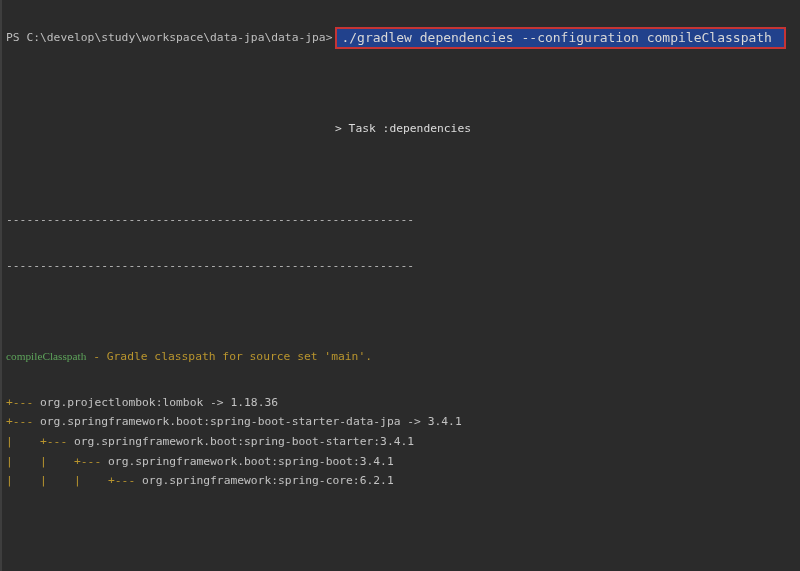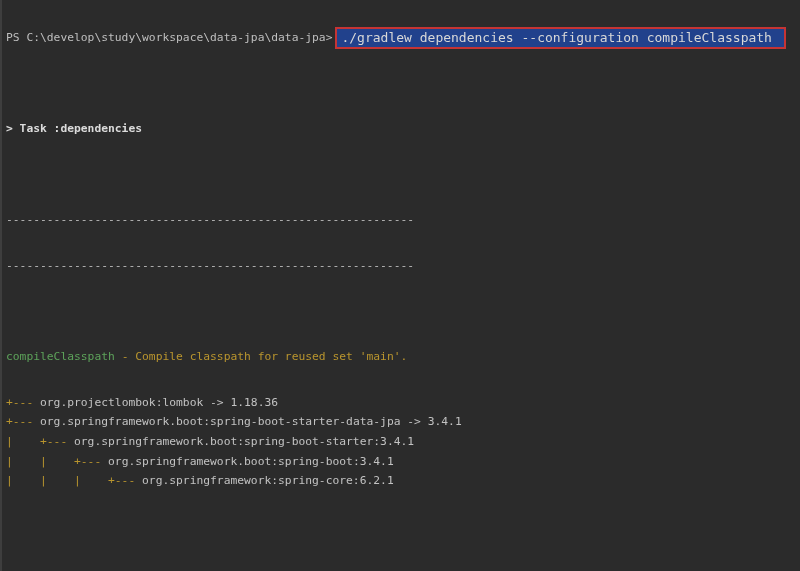--- a/index.html
+++ b/index.html
@@ -21,23 +21,23 @@
     font-size: 11.3px;
     color: #bfbfbf;
     white-space: pre;
   }
   .line {
     height: 19.6px;
     line-height: 19.6px;
     white-space: pre;
     overflow: visible;
   }
-  .bold { font-weight: bold; color: #dcdcdc; }
+  .bold { font-weight: normal; color: #dcdcdc; text-align: center; }
   .yellow { color: #b9952e; }
-  .green  { color: #5da25a; }
+  .green  { color: #5da25a; font-family: Liberation Serif, serif; }
   .dep    { color: #c2c2c2; }
   .command-box {
     display: inline-block;
     font-size: 13px;
     height: 17px;
     line-height: 17px;
     vertical-align: top;
     margin-top: -1px;
     margin-left: 3px;
     padding: 0 12px 1px 4px;
@@ -50,15 +50,15 @@
 <body>
 
 <div class="terminal">
   <div class="line"><span>PS C:\develop\study\workspace\data-jpa\data-jpa&gt;</span><span class="command-box">./gradlew dependencies --configuration compileClasspath</span></div>
   <div class="line"></div>
   <div class="line bold">&gt; Task :dependencies</div>
   <div class="line"></div>
   <div class="line">------------------------------------------------------------</div>
   <div class="line">------------------------------------------------------------</div>
   <div class="line"></div>
-  <div class="line"><span class="green">compileClasspath</span><span class="yellow"> - Compile classpath for reused set 'main'.</span></div>
+  <div class="line"><span class="green">compileClasspath</span><span class="yellow"> - Gradle classpath for source set 'main'.</span></div>
   <div id="dep-tree"><div class="line"><span class="yellow">+--- </span><span class="dep">org.projectlombok:lombok -&gt; 1.18.36</span></div><div class="line"><span class="yellow">+--- </span><span class="dep">org.springframework.boot:spring-boot-starter-data-jpa -&gt; 3.4.1</span></div><div class="line"><span class="yellow">|    +--- </span><span class="dep">org.springframework.boot:spring-boot-starter:3.4.1</span></div><div class="line"><span class="yellow">|    |    +--- </span><span class="dep">org.springframework.boot:spring-boot:3.4.1</span></div><div class="line"><span class="yellow">|    |    |    +--- </span><span class="dep">org.springframework:spring-core:6.2.1</span></div></div>
 </div>
 
 </body></html>

